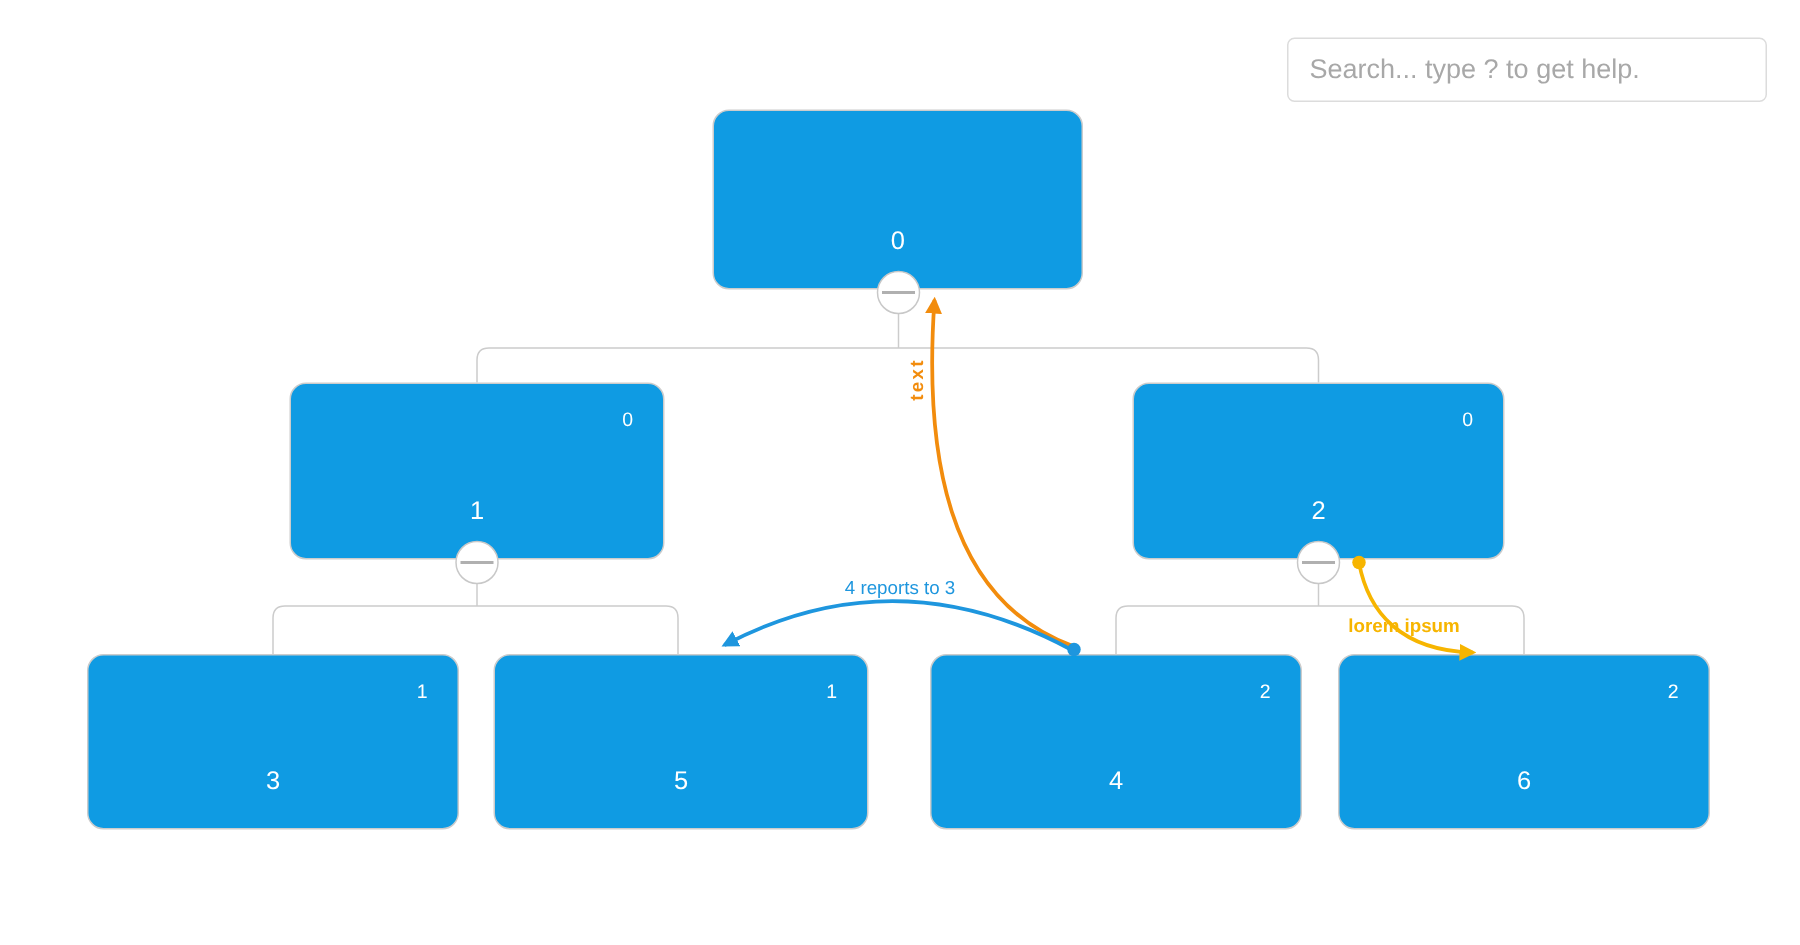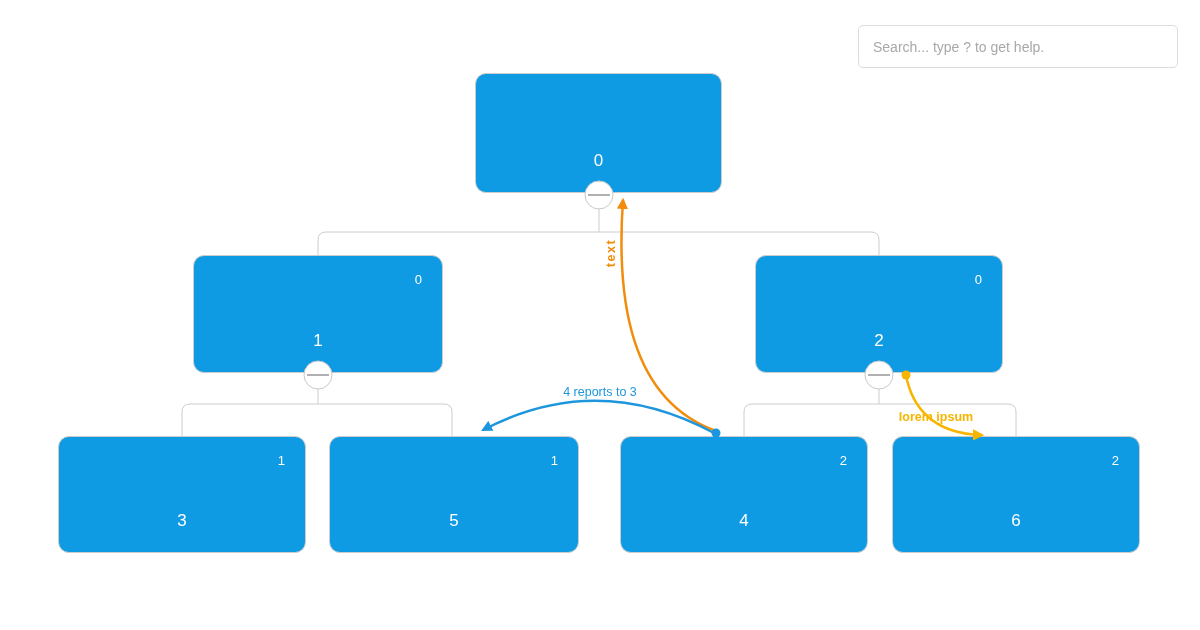--- a/index.html
+++ b/index.html
@@ -4,21 +4,21 @@
 <style>
   html,body{margin:0;padding:0;background:#fff;}
   .stage{
     position:relative;width:1200px;height:630px;background:#ffffff;overflow:hidden;
     font-family:"Liberation Sans", sans-serif;
   }
   
   .search-input{
     position:absolute;left:858px;top:25px;width:320px;height:43px;
     box-sizing:border-box;border:1px solid #dcdcdc;border-radius:5px;
-    padding:0 14px;font-size:14px;color:#555;outline:none;background:#fff;
+    padding:0 14px;font-size:18px;color:#555;outline:none;background:#fff;
     font-family:"Liberation Sans", sans-serif;
   }
   .search-input::placeholder{color:#a8a8a8;}
   
   .node{
     position:absolute;box-sizing:border-box;background:#0f9be3;
     border:1px solid #cccccc;border-radius:11px;color:#ffffff;
   }
   .pos-n0{left:475px;top:73px;width:247px;height:120px;}
   .pos-n1{left:193px;top:255px;width:250px;height:118px;}

